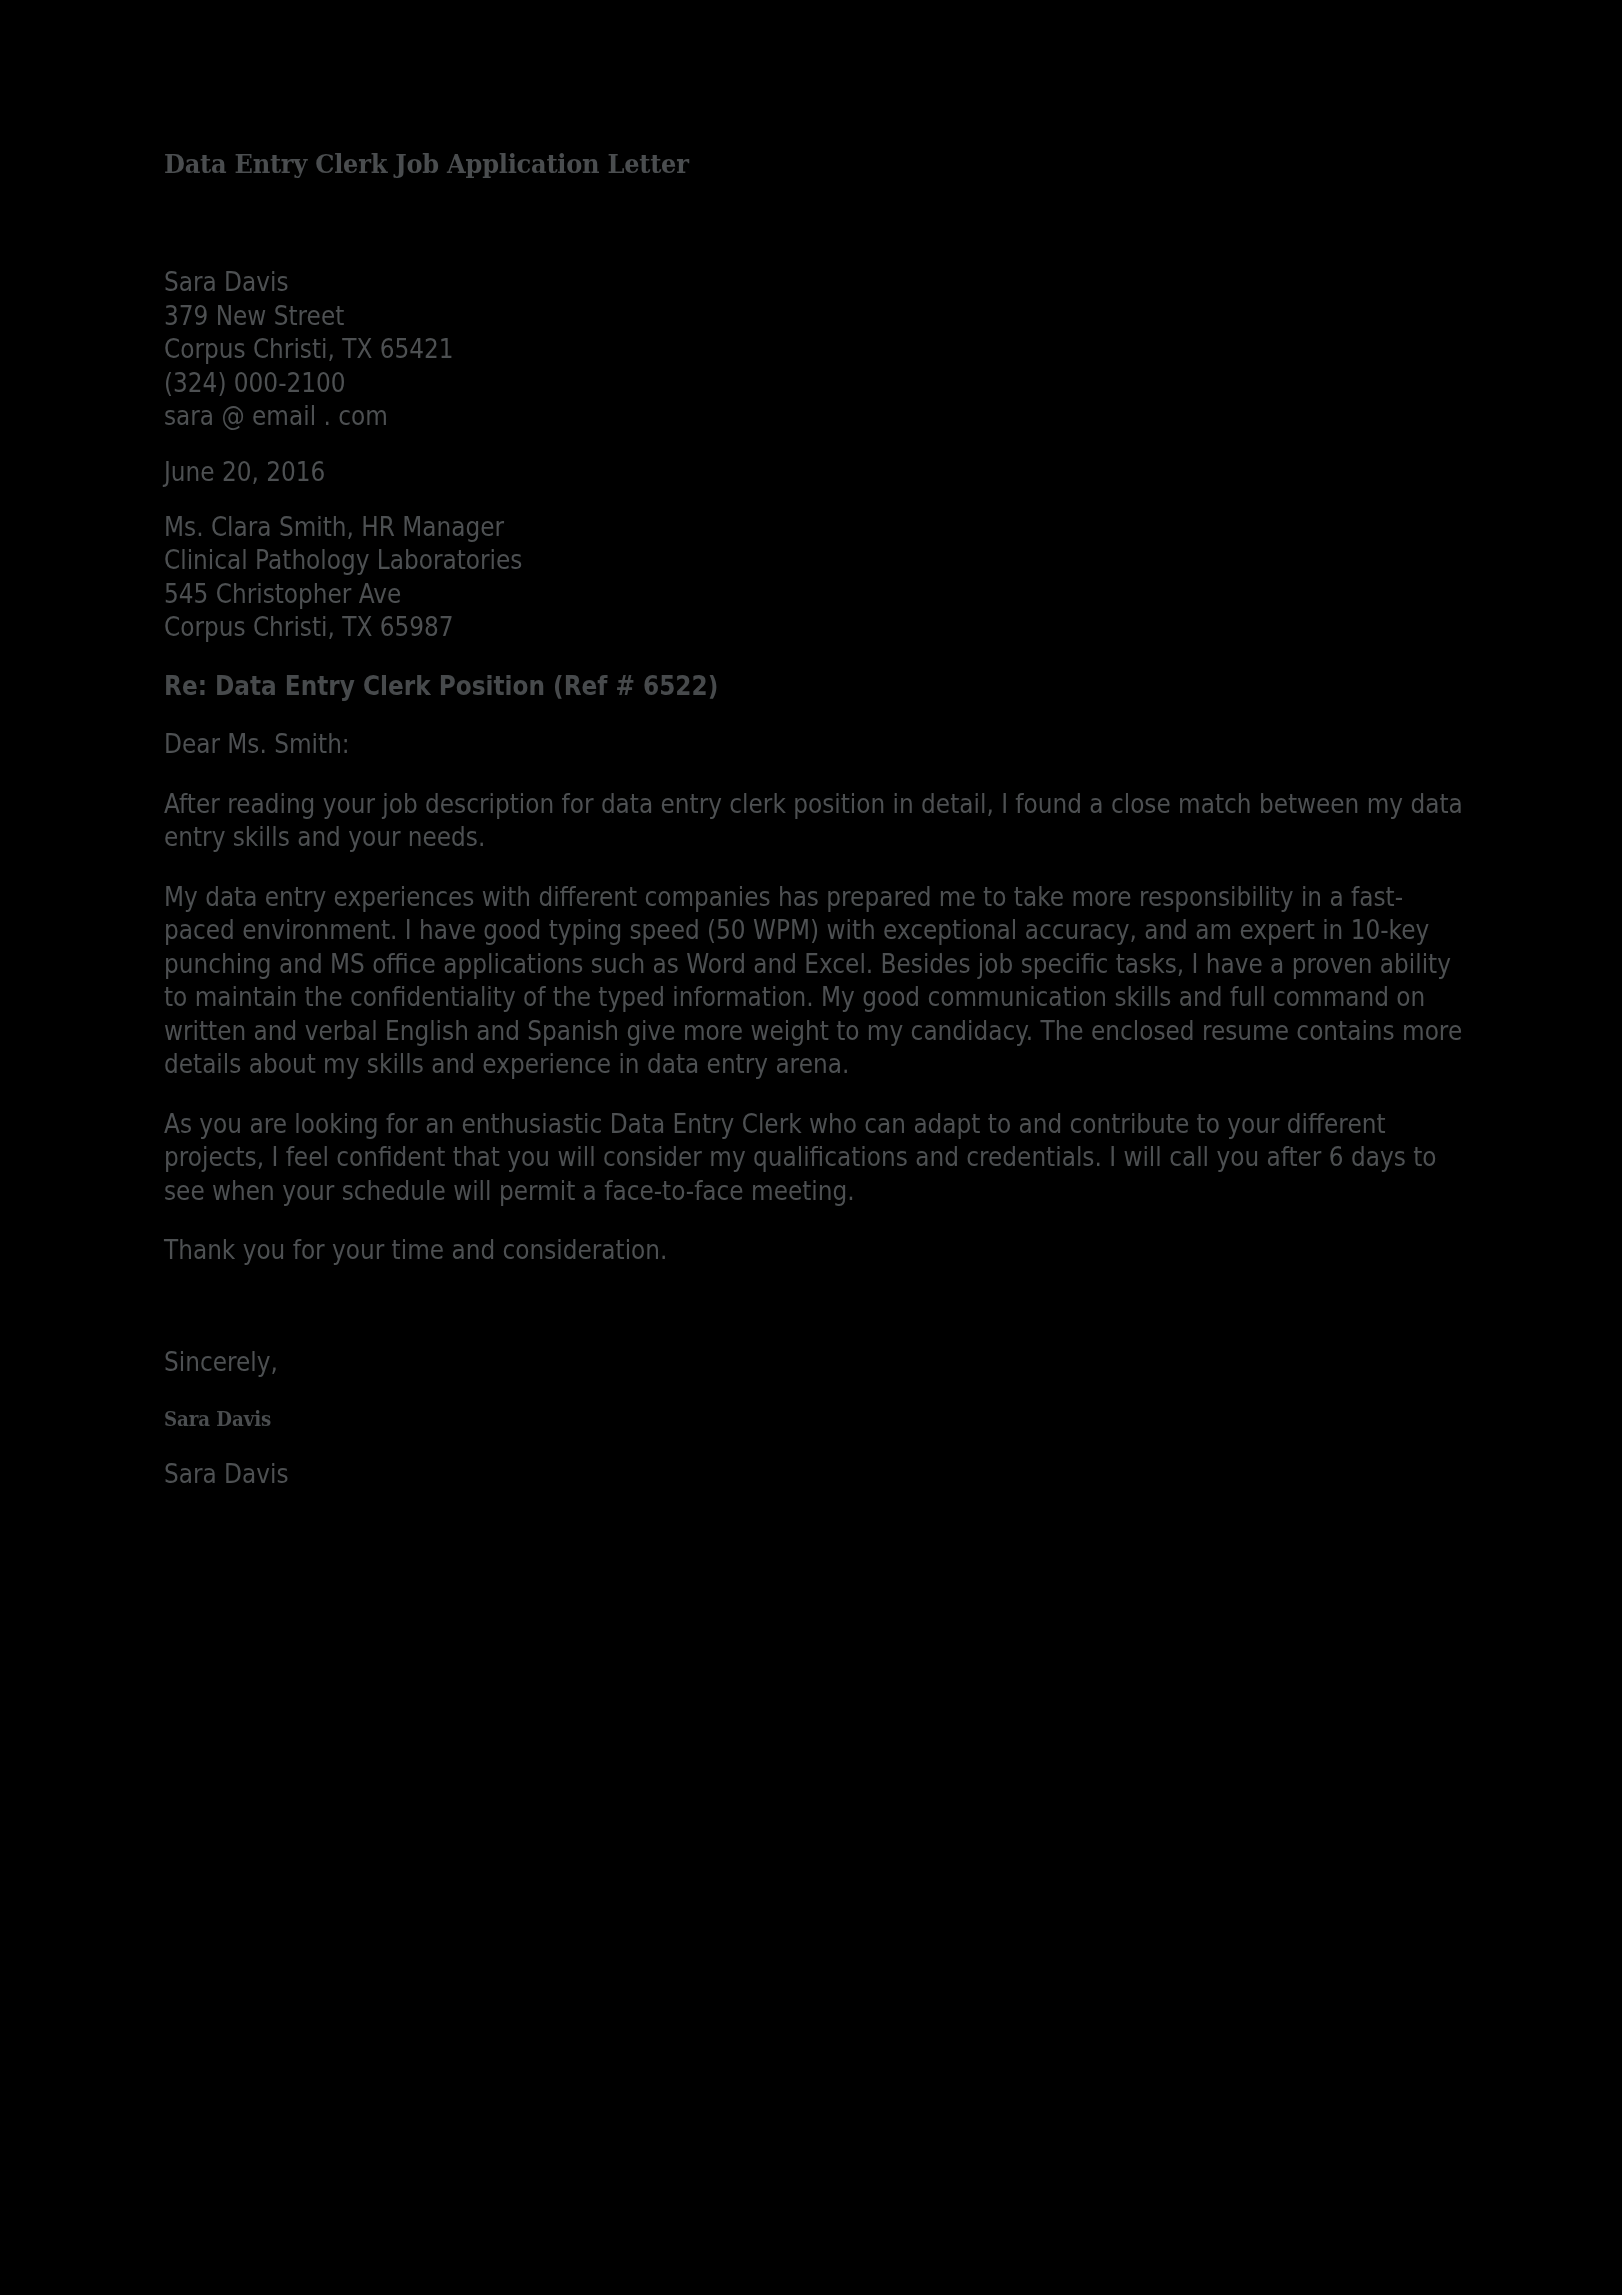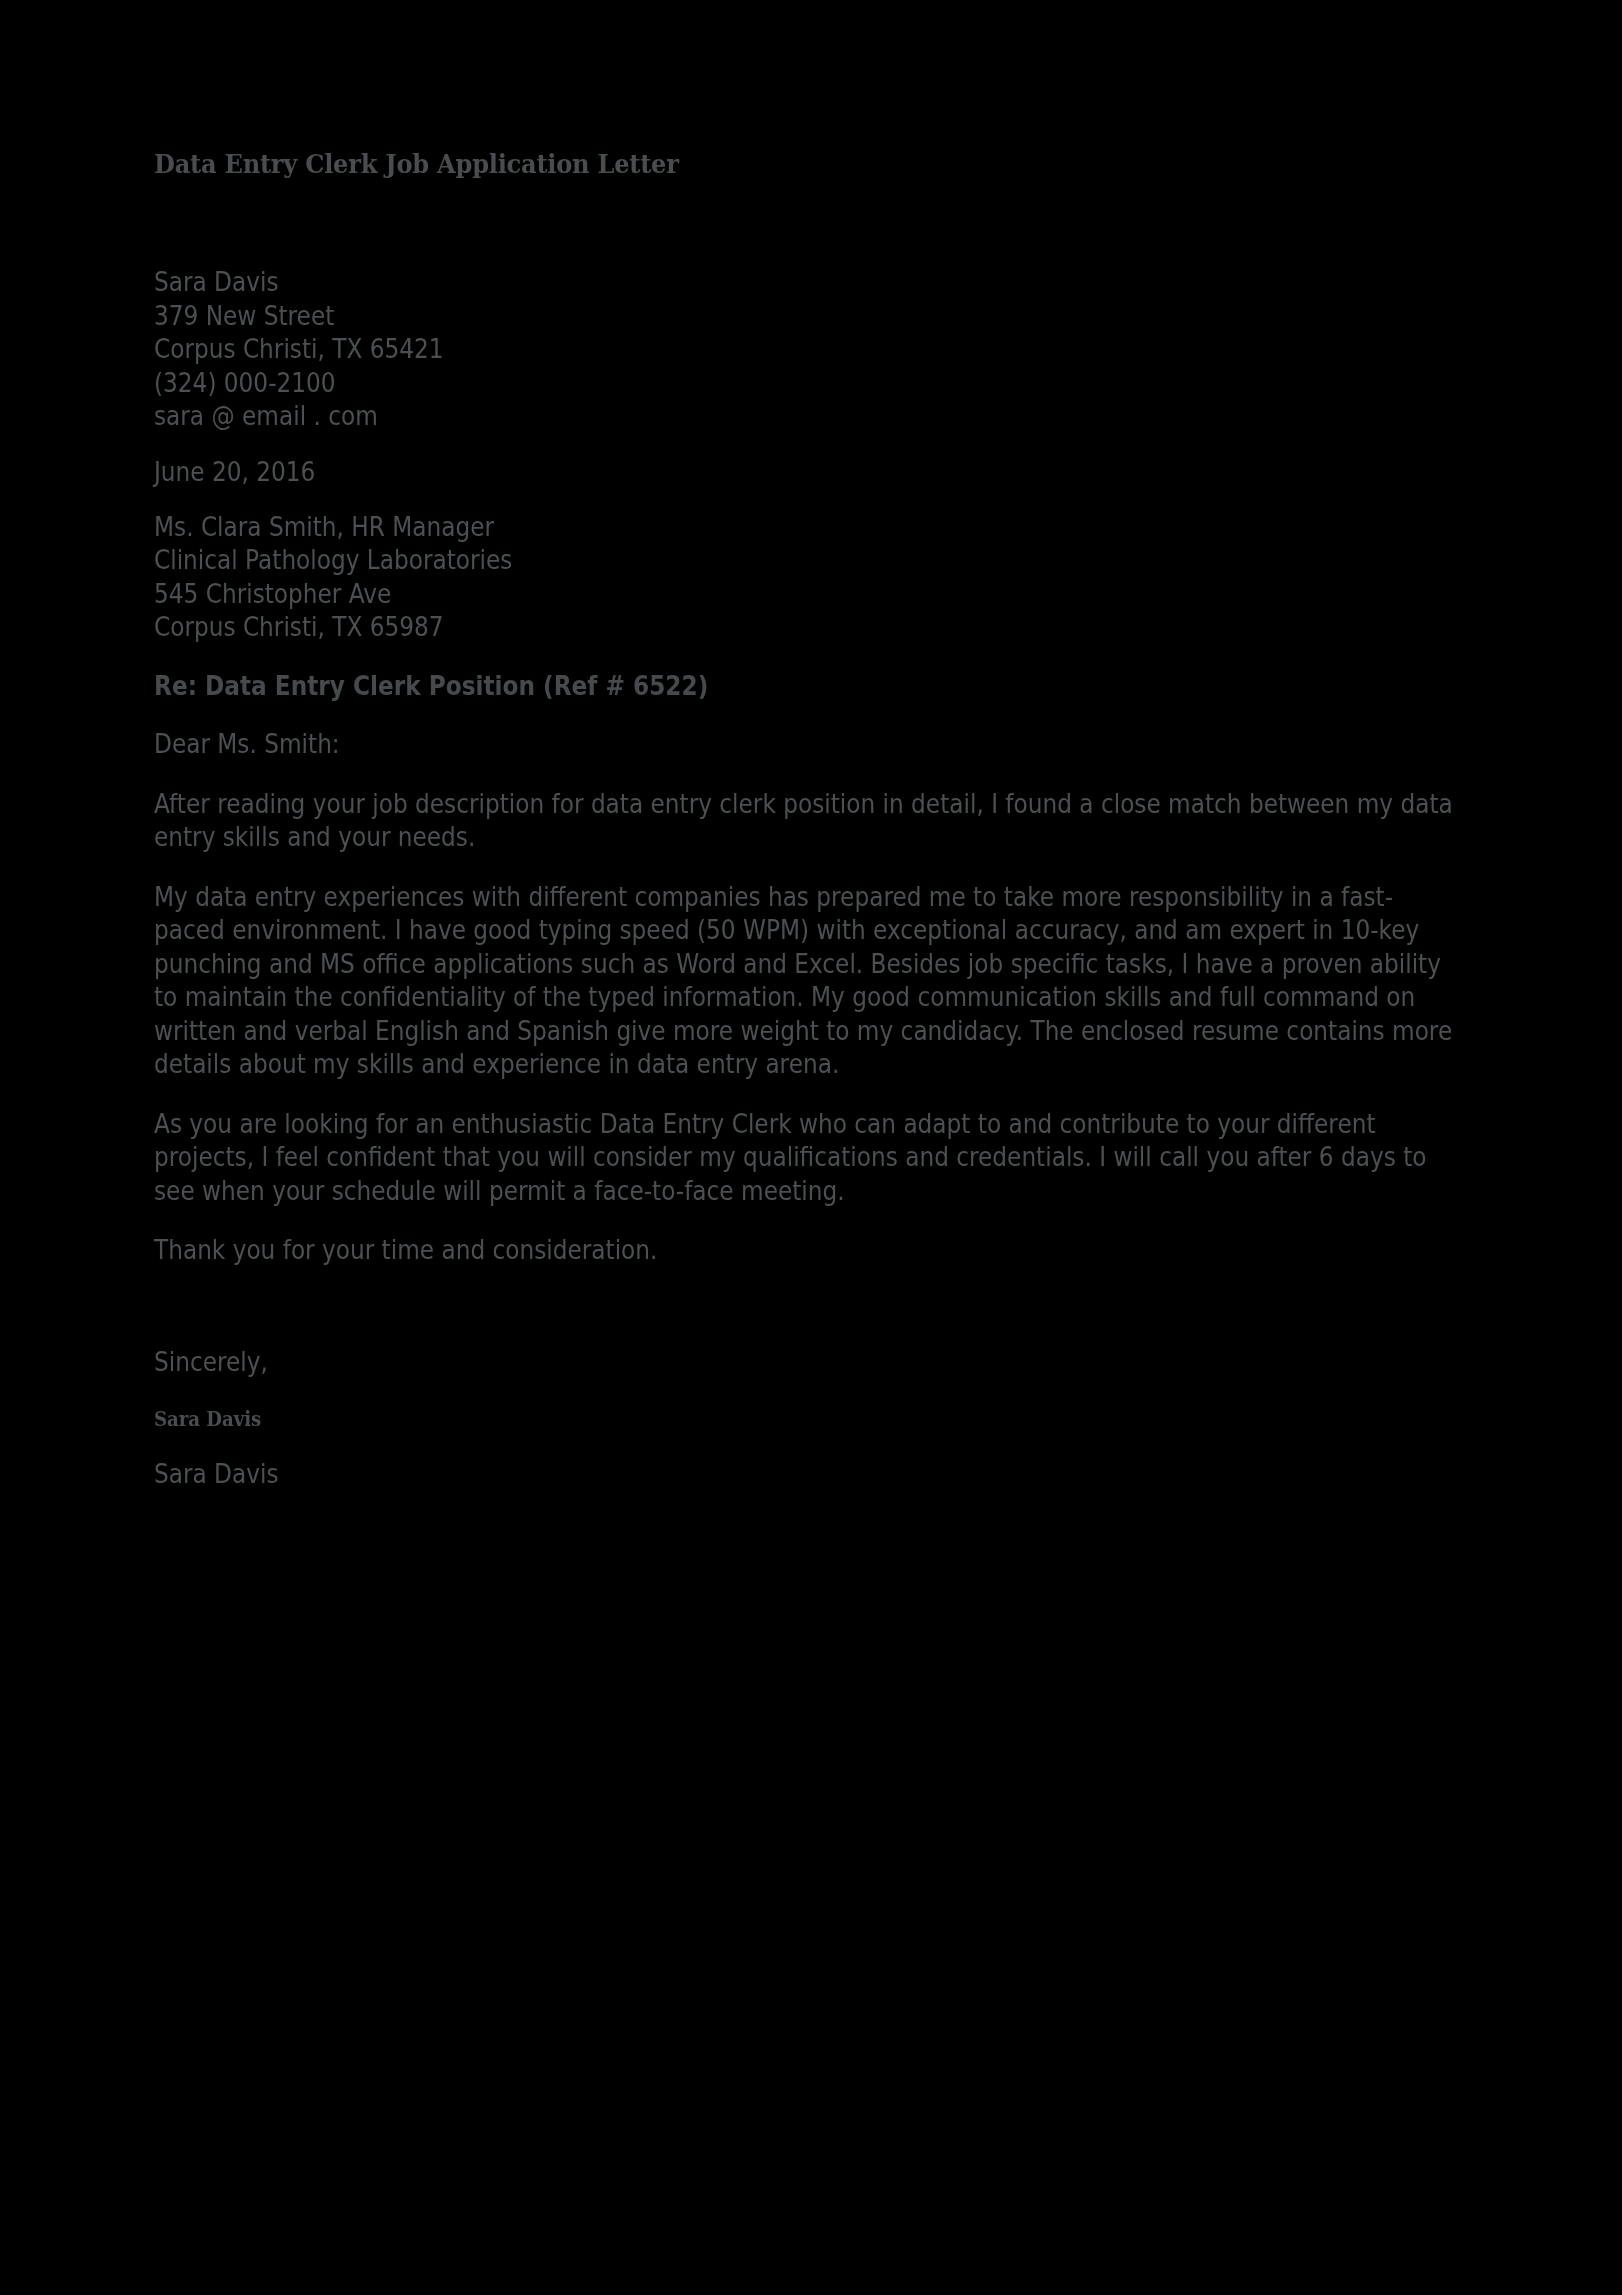--- a/index.html
+++ b/index.html
@@ -14,21 +14,21 @@
   .page {
     position: relative;
     width: 1622px;
     height: 2295px;
     background: #000000;
     box-sizing: border-box;
     overflow: hidden;
   }
   .letter {
     position: absolute;
-    left: 154px;
+    left: 164px;
     top: 149px;
     width: 1309px;
   }
 
   
   .doc-title {
     font-family: "DejaVu Serif", "Liberation Serif", serif;
     font-weight: bold;
     font-size: 26px;
     line-height: 1.2;

